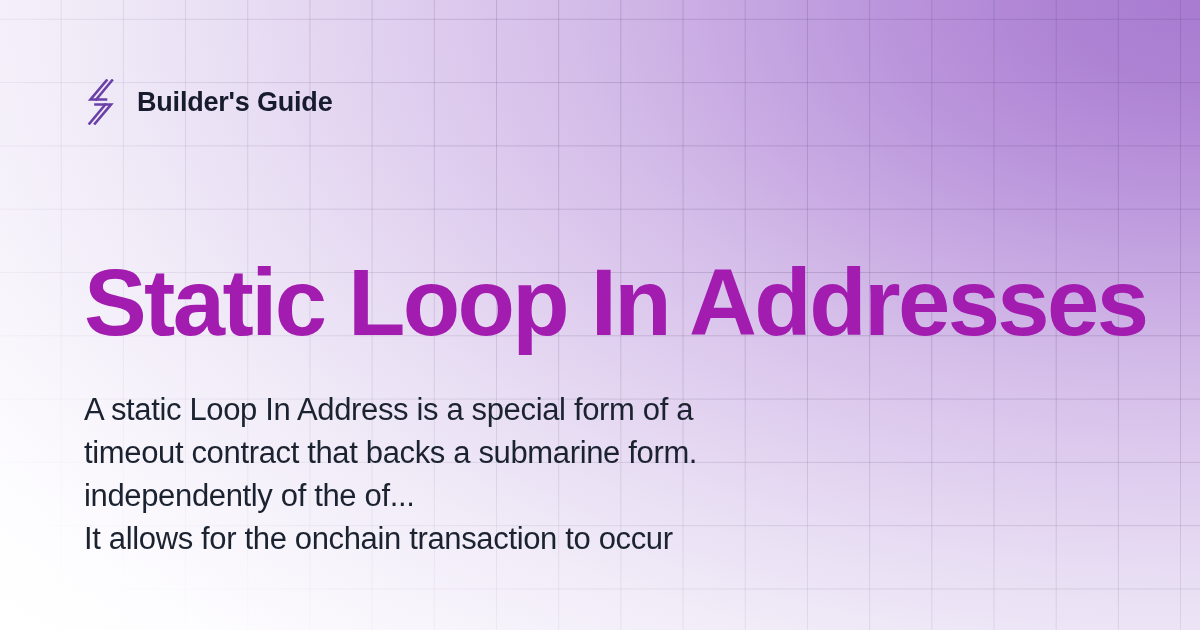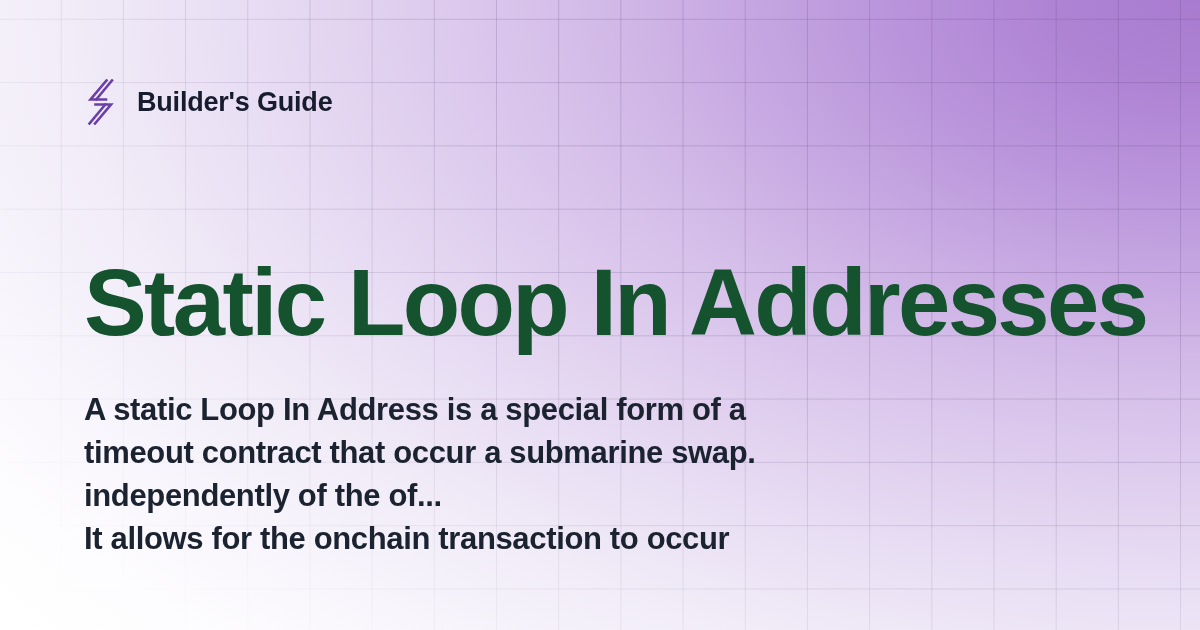--- a/index.html
+++ b/index.html
@@ -108,34 +108,34 @@
   }
 
   .headline {
     position: absolute;
     left: 84px;
     top: 256px;
     margin: 0;
     font-size: 94px;
     line-height: 1.0;
     font-weight: bold;
-    color: #14532d;
+    color: #a21caf;
     letter-spacing: -2.6px;
     white-space: nowrap;
   }
 
   .description {
     position: absolute;
     left: 84px;
     top: 388px;
     width: 800px;
     margin: 0;
     font-size: 31px;
     line-height: 43px;
-    font-weight: bold;
+    font-weight: normal;
     color: #1b2230;
     letter-spacing: -0.35px;
   }
   .description .line {
     display: block;
     white-space: nowrap;
   }
 </style>
 </head>
 <body>
@@ -157,19 +157,19 @@
         <path d="M11.0 44.5 L27.0 25.5 L11.5 25.5" stroke="#6b3fa8" stroke-width="2.6" stroke-linecap="square" stroke-linejoin="miter" fill="none"></path>
         <path d="M5.5 44.5 L21.3 25.5" stroke="#6b3fa8" stroke-width="2.6" stroke-linecap="square" fill="none"></path>
       </svg>
       <span class="brand-name">Builder's Guide</span>
     </div>
 
     <h1 class="headline">Static Loop In Addresses</h1>
 
     <p class="description">
       <span class="line">A static Loop In Address is a special form of a</span>
-      <span class="line">timeout contract that occur a submarine swap.</span>
+      <span class="line">timeout contract that backs a submarine form.</span>
       <span class="line">independently of the of...</span>
       <span class="line">It allows for the onchain transaction to occur</span>
     </p>
 
   </div>
 </div>
 
 </body></html>

